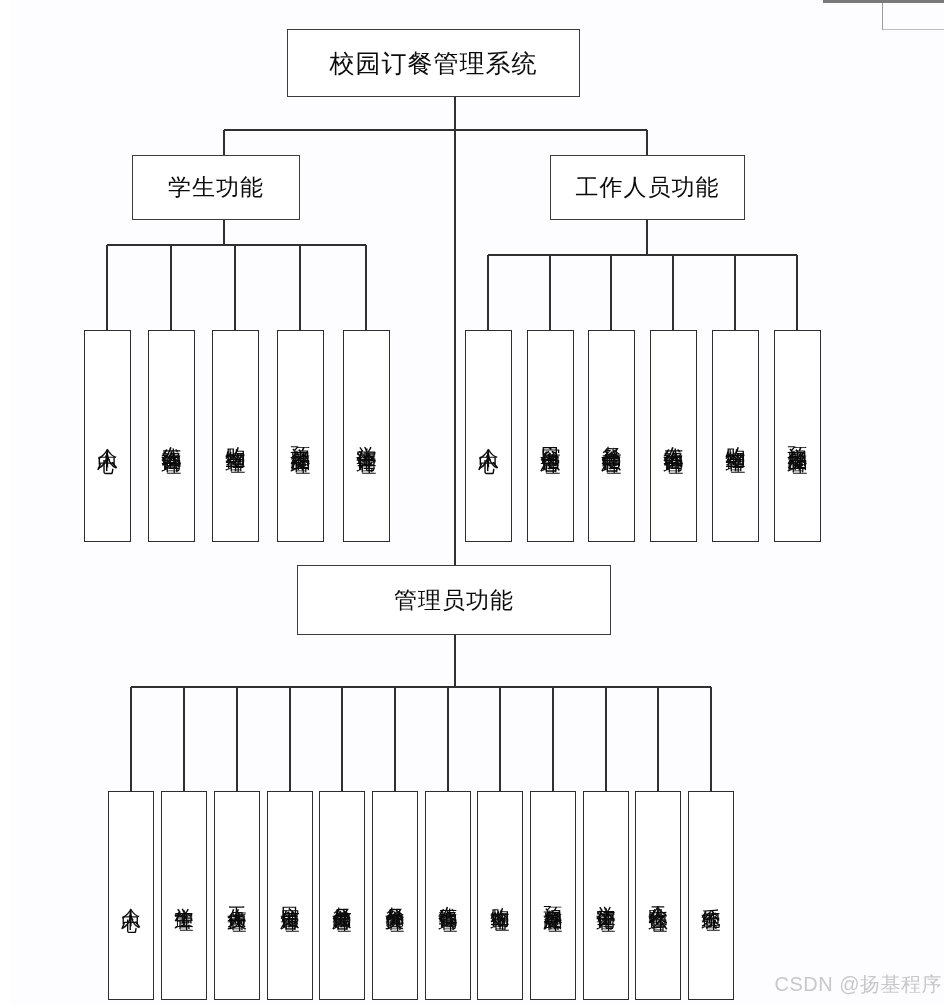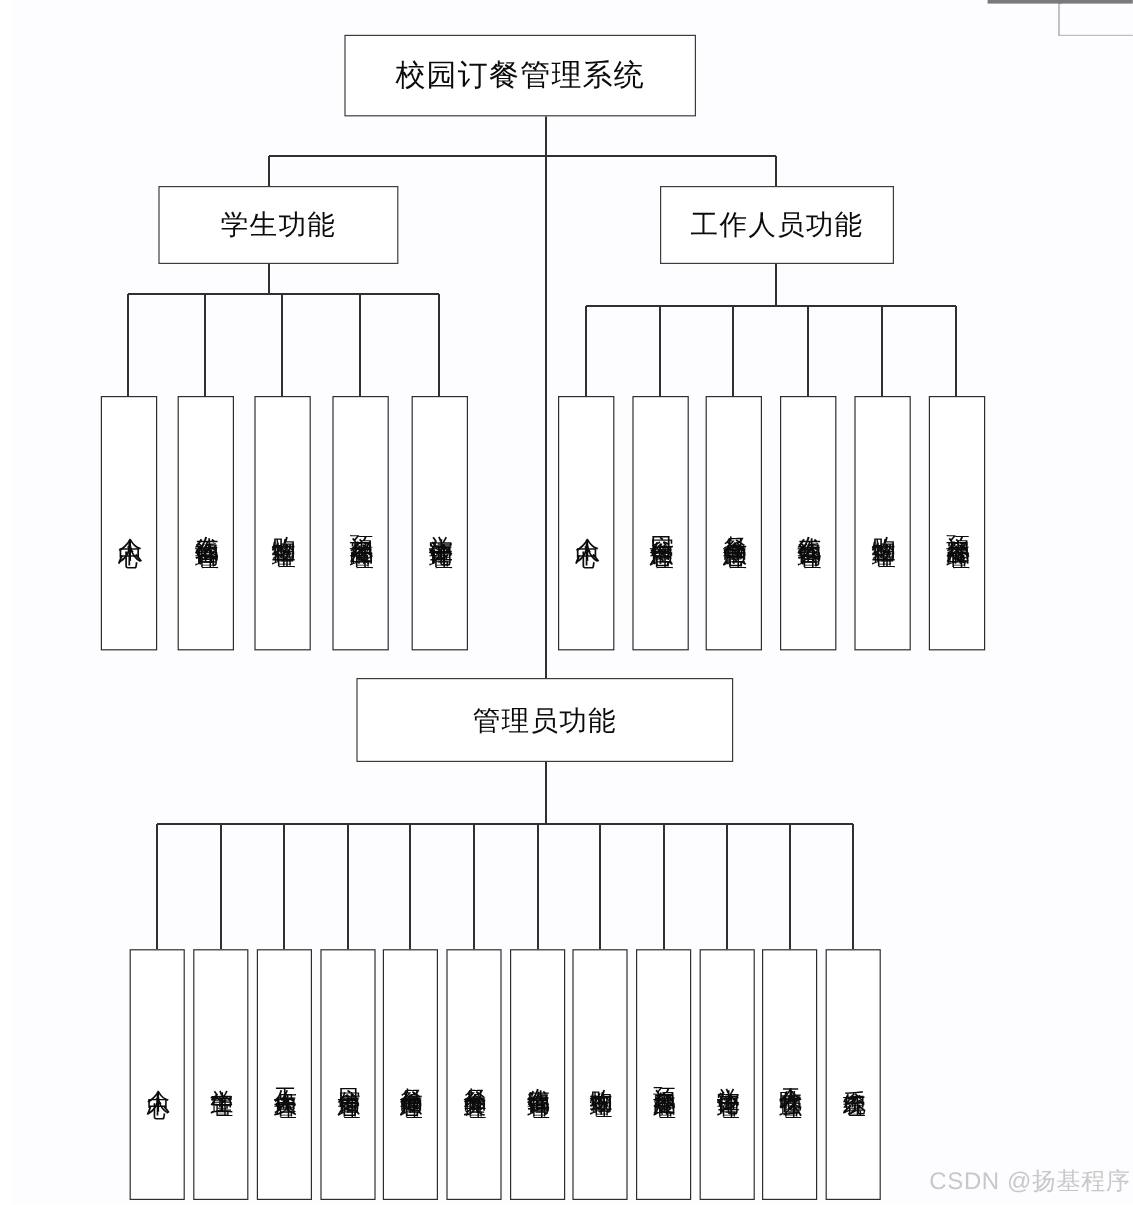--- a/index.html
+++ b/index.html
@@ -146,21 +146,21 @@
       <line x1="596" y1="687" x2="596" y2="791"></line>
       <line x1="648" y1="687" x2="648" y2="791"></line>
       <line x1="701" y1="687" x2="701" y2="791"></line>
     </g>
   </svg>
 
   <div class="node lv1" style="left:277px; top:29px; width:293px; height:68px;">
     <span>校园订餐管理系统</span>
   </div>
 
-  <div class="node lv2" style="left:122px; top:155px; width:200px; height:65px;">
+  <div class="node lv2" style="left:122px; top:155px; width:168px; height:65px;">
     <span>学生功能</span>
   </div>
 
   <div class="node lv2" style="left:540px; top:155px; width:195px; height:65px;">
     <span>工作人员功能</span>
   </div>
 
   <div class="node lv2" style="left:287px; top:565px; width:314px; height:70px;">
     <span>管理员功能</span>
   </div>

